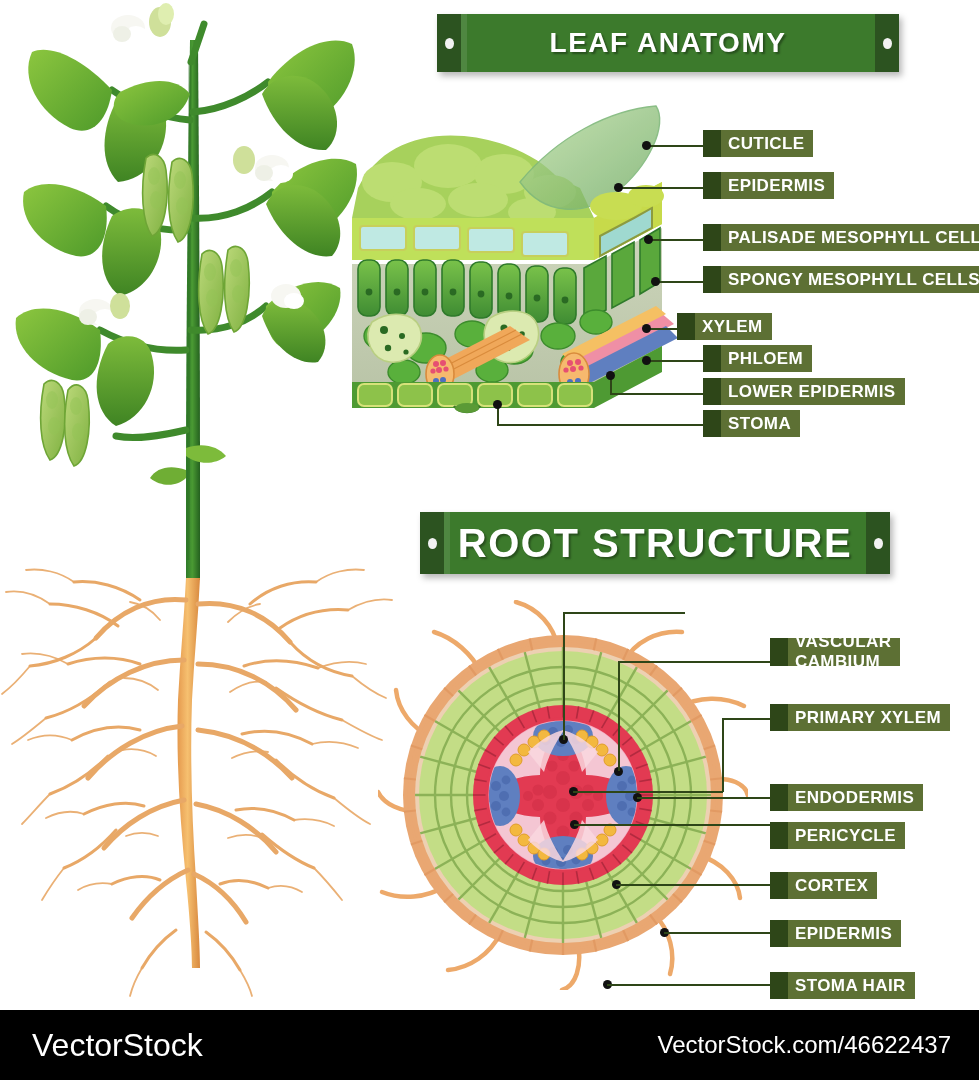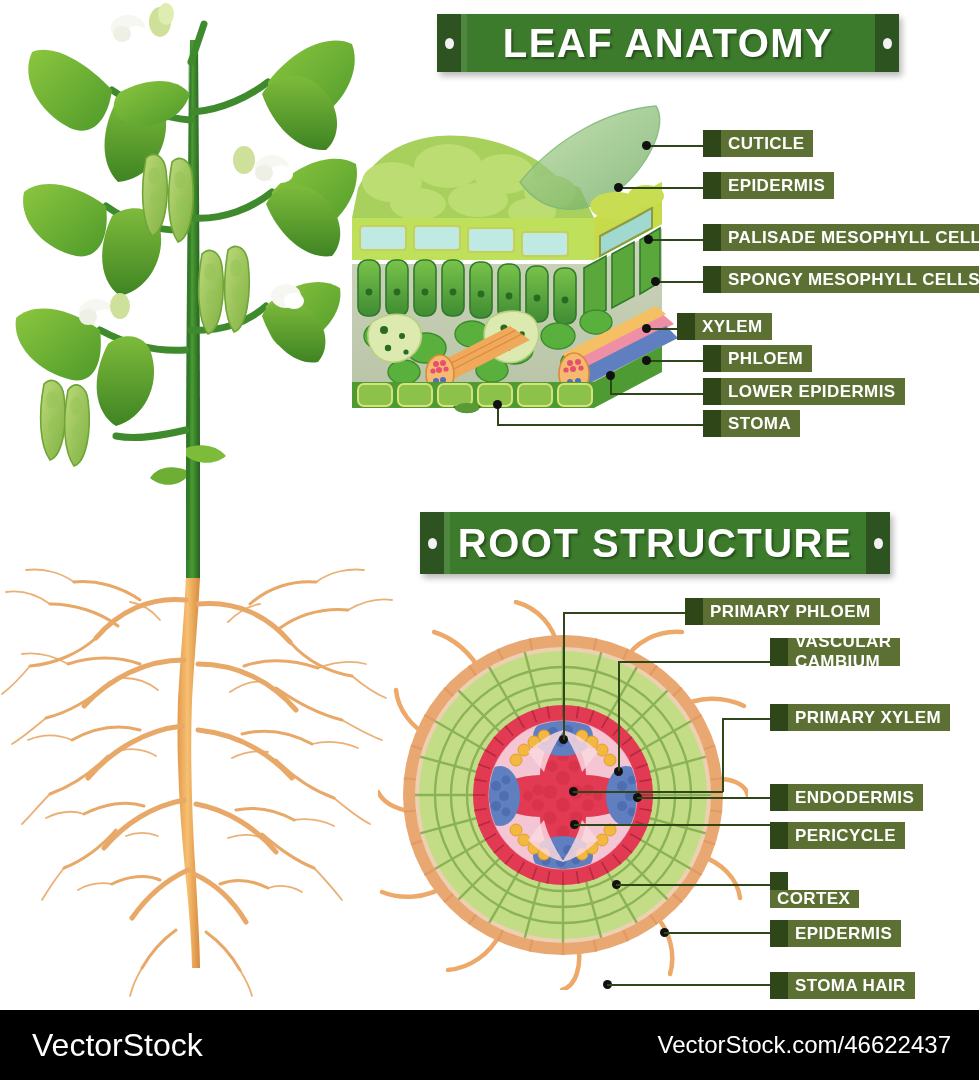--- a/index.html
+++ b/index.html
@@ -19,21 +19,21 @@
   .banner .cap .hole{ width:9px; height:11px; border-radius:50%; background:#f2f2f2; }
   .banner .body{ background:#3c7a2c; height:100%; flex:1; display:flex;
                  align-items:center; justify-content:center; position:relative; }
   .banner .body::before{ content:""; position:absolute; left:0; top:0; bottom:0;
                  width:6px; background:rgba(255,255,255,.10); }
   .banner .title{ color:#fff; font-weight:bold; letter-spacing:1.5px;
                   text-shadow:2px 2px 2px rgba(0,0,0,.35);
                   font-family:"Liberation Sans", sans-serif; white-space:nowrap; }
 
   #banner-leaf{ left:437px; top:14px; width:462px; height:58px; }
-  #banner-leaf .title{ font-size:40px;text-align:right; }
+  #banner-leaf .title{ font-size:28px;text-align:right; }
   #banner-root{ left:420px; top:512px; width:470px; height:62px; }
   #banner-root .title{ font-size:40px; }
 
   
   .tag{ position:absolute; display:flex; align-items:stretch; height:27px; }
   .tag .tcap{ background:#2e4618; width:18px; flex:0 0 18px; }
   .tag .tbody{ background:#5d7034; display:flex; align-items:center;
                padding:0 9px 0 7px; }
   .tag .tlabel{ color:#fff; font-size:17px; font-weight:bold; letter-spacing:.4px;
                 white-space:nowrap; line-height:1.05; text-align:left; }
@@ -795,26 +795,20 @@
 
   <div class="dot" style="left:612px; top:880px;"></div>
   <div class="lead h" style="left:616px; top:884px; width:154px;"></div>
 
   <div class="dot" style="left:660px; top:928px;"></div>
   <div class="lead h" style="left:664px; top:932px; width:106px;"></div>
 
   <div class="dot" style="left:603px; top:980px;"></div>
   <div class="lead h" style="left:607px; top:984px; width:163px;"></div>
 
-  <div class="tag" style="left:685px; top:598px;">
-    <div class="tcap"></div>
-    <div class="tbody">
-      <span class="tlabel">PRIMARY PHLOEM</span>
-    </div>
-  </div>
 
   <div class="tag two-line" style="left:770px; top:638px;">
     <div class="tcap"></div>
     <div class="tbody">
       <span class="tlabel">VASCULAR
 CAMBIUM</span>
     </div>
   </div>
 
   <div class="tag" style="left:770px; top:704px;">
@@ -831,21 +825,21 @@
     </div>
   </div>
 
   <div class="tag" style="left:770px; top:822px;">
     <div class="tcap"></div>
     <div class="tbody">
       <span class="tlabel">PERICYCLE</span>
     </div>
   </div>
 
-  <div class="tag" style="left:770px; top:872px;flex-direction:column;">
+  <div class="tag" style="left:770px; top:872px;">
     <div class="tcap"></div>
     <div class="tbody">
       <span class="tlabel">CORTEX</span>
     </div>
   </div>
 
   <div class="tag" style="left:770px; top:920px;">
     <div class="tcap"></div>
     <div class="tbody">
       <span class="tlabel">EPIDERMIS</span>

